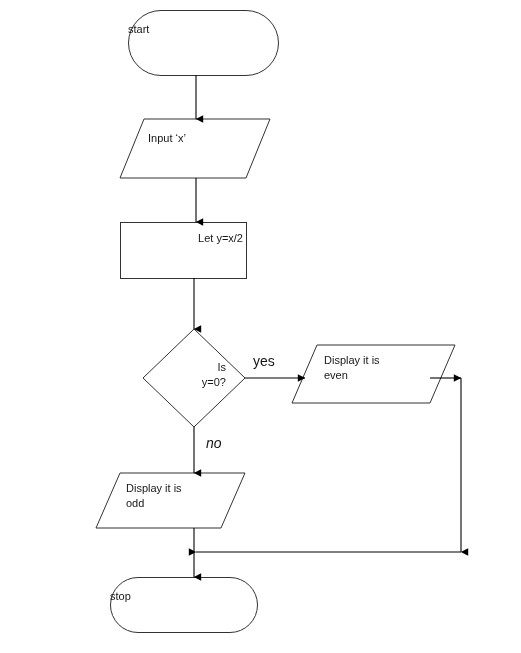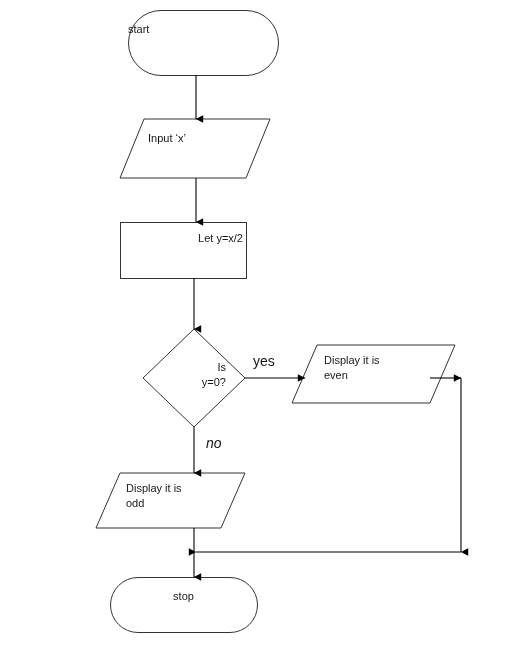--- a/index.html
+++ b/index.html
@@ -34,21 +34,21 @@
     pointer-events: none;
   }
   .edge-label {
     position: absolute;
     font-family: "Liberation Sans", sans-serif;
     font-size: 14px;
     color: #161616;
     line-height: 13px;
   }
   .t-start  { left: 128px; top: 22px;  width: 150px; text-align: left; }
-  .t-stop   { left: 110px; top: 589px; width: 147px; text-align: center; }
+  .t-stop   { left: 110px; top: 589px; width: 147px; text-align: left; }
   .t-input  { left: 148px; top: 131px; width: 120px; text-align: left; }
   .t-let    { left: 128px; top: 231px; width: 115px; text-align: right; }
   .t-decide { left: 166px; top: 360px; width: 60px;  text-align: right; }
   .t-even   { left: 324px; top: 353px; width: 120px; text-align: left; }
   .t-odd    { left: 126px; top: 481px; width: 120px; text-align: left; }
   .l-yes    { left: 253px; top: 355px; }
   .l-no     { left: 206px; top: 437px; font-style: italic; }
 </style>
 </head>
 <body>

